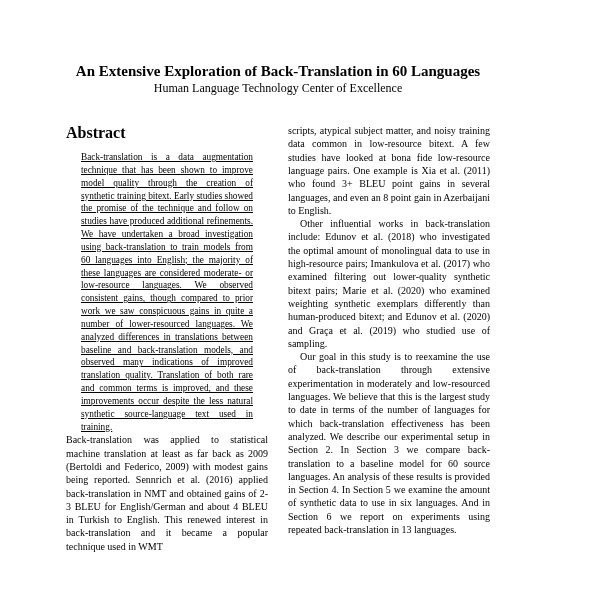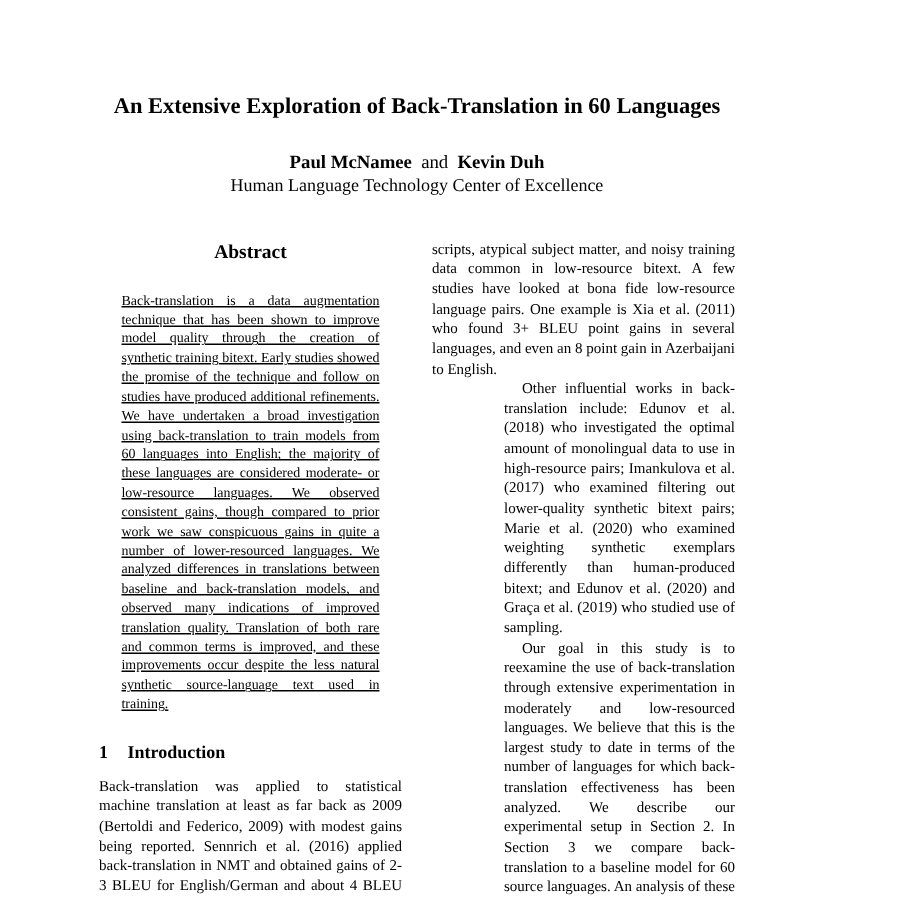--- a/index.html
+++ b/index.html
@@ -44,24 +44,23 @@
     letter-spacing: -0.2px;
   }
   .emails span { margin: 0 5px; }
   .columns {
     display: flex;
     gap: 20px;
     margin-top: 28px;
   }
   .col { width: 224px; }
   .abstract-heading {
-    text-align: center;
     font-weight: bold;
-    font-size: 13px;
-    margin-bottom: 19px;
+    font-size: 16px;
+    margin-bottom: 9px;
   }
   .abstract-text {
     font-size: 9.3px;
     line-height: 1.38;
     text-align: justify;
     padding: 0 15px;
     text-decoration: underline;
   }
   .section-heading {
     font-size: 12px;
@@ -69,47 +68,39 @@
     margin-top: 17px;
     margin-bottom: 9px;
   }
   .section-heading .num { margin-right: 13px; }
   .body-text {
     font-size: 10px;
     line-height: 1.33;
     text-align: justify;
   }
   .body-text + .body-text { margin-top: 0; }
-  .indent { text-indent: 12px; margin-left: 48px; }
+  .indent { text-indent: 12px; }
 </style>
 </head>
 <body>
 
 <div class="page">
 
   <div class="title">An Extensive Exploration of Back-Translation in 60 Languages</div>
 
-  <div class="authors">
-    <span class="name">Paul McNamee</span>
-    <span class="and">and</span>
-    <span class="name">Kevin Duh</span>
-  </div>
 
   <div class="affil">Human Language Technology Center of Excellence</div>
 
 
   <div class="columns">
 
     <div class="col">
       <div class="abstract-heading">Abstract</div>
       <div class="abstract-text">Back-translation is a data augmentation technique that has been shown to improve model quality through the creation of synthetic training bitext. Early studies showed the promise of the technique and follow on studies have produced additional refinements. We have undertaken a broad investigation using back-translation to train models from 60 languages into English; the majority of these languages are considered moderate- or low-resource languages. We observed consistent gains, though compared to prior work we saw conspicuous gains in quite a number of lower-resourced languages. We analyzed differences in translations between baseline and back-translation models, and observed many indications of improved translation quality. Translation of both rare and common terms is improved, and these improvements occur despite the less natural synthetic source-language text used in training.</div>
 
-      <div class="section-heading">
-        <span class="num">1</span><span>Introduction</span>
-      </div>
       <div class="body-text">Back-translation was applied to statistical machine translation at least as far back as 2009 (Bertoldi and Federico, 2009) with modest gains being reported. Sennrich et al. (2016) applied back-translation in NMT and obtained gains of 2-3 BLEU for English/German and about 4 BLEU in Turkish to English. This renewed interest in back-translation and it became a popular technique used in WMT</div>
     </div>
 
     <div class="col">
       <div class="body-text">scripts, atypical subject matter, and noisy training data common in low-resource bitext. A few studies have looked at bona fide low-resource language pairs. One example is Xia et al. (2011) who found 3+ BLEU point gains in several languages, and even an 8 point gain in Azerbaijani to English.</div>
       <div class="body-text indent">Other influential works in back-translation include: Edunov et al. (2018) who investigated the optimal amount of monolingual data to use in high-resource pairs; Imankulova et al. (2017) who examined filtering out lower-quality synthetic bitext pairs; Marie et al. (2020) who examined weighting synthetic exemplars differently than human-produced bitext; and Edunov et al. (2020) and Graça et al. (2019) who studied use of sampling.</div>
       <div class="body-text indent">Our goal in this study is to reexamine the use of back-translation through extensive experimentation in moderately and low-resourced languages. We believe that this is the largest study to date in terms of the number of languages for which back-translation effectiveness has been analyzed. We describe our experimental setup in Section 2. In Section 3 we compare back-translation to a baseline model for 60 source languages. An analysis of these results is provided in Section 4. In Section 5 we examine the amount of synthetic data to use in six languages. And in Section 6 we report on experiments using repeated back-translation in 13 languages.</div>
     </div>
 
   </div>

